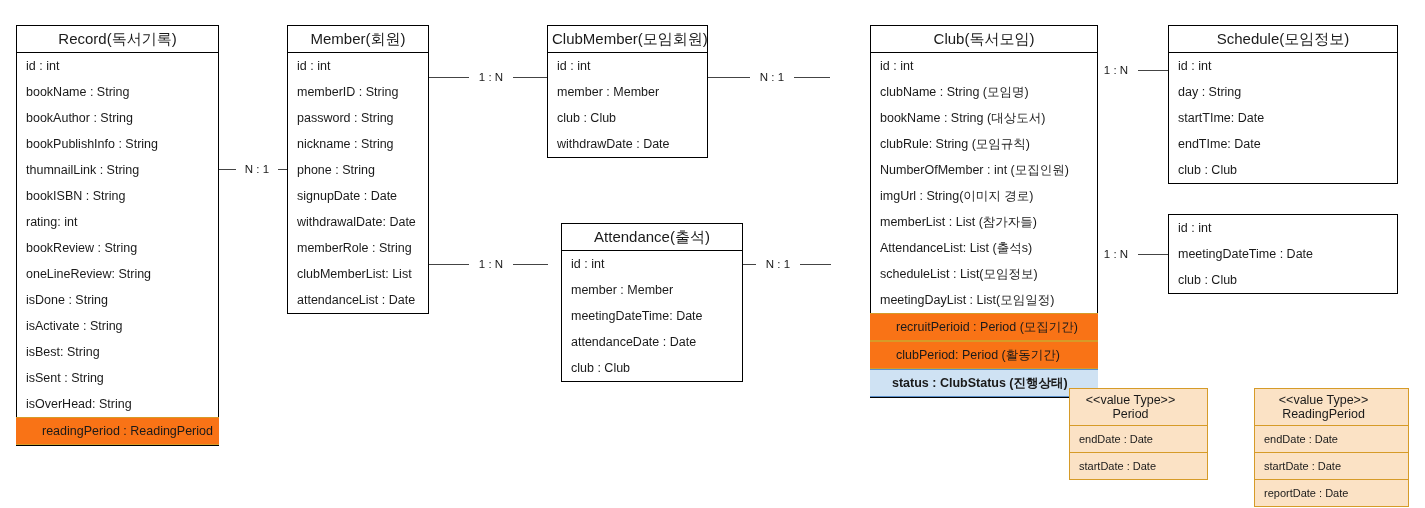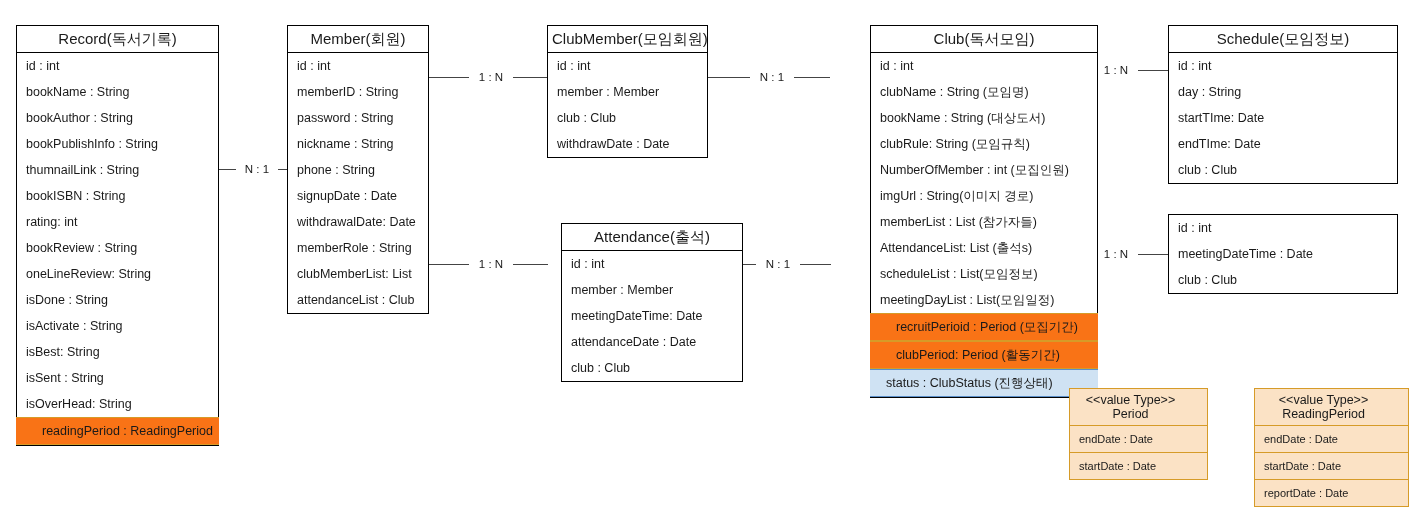--- a/index.html
+++ b/index.html
@@ -51,21 +51,22 @@
     margin-left: -1px;
     margin-right: -1px;
     padding-left: 26px;
   }
   .cls .attr.hl-blue {
     background: #cfe2f3;
     border-top: 1.2px solid #5b8fc9;
     border-bottom: 1.2px solid #5b8fc9;
     margin-left: -1px;
     margin-right: -1px;
-    padding-left: 16px;
+    padding-left: 22px;
+    font-weight: bold;
   }
   
   .vt {
     position: absolute;
     box-sizing: border-box;
     border: 1.2px solid #d69b28;
     background: #fbe2c5;
   }
   .vt .vtitle {
     text-align: center;
@@ -150,21 +151,21 @@
     <div class="title">Member(회원)</div>
     <div class="attr">id : int</div>
     <div class="attr">memberID : String</div>
     <div class="attr">password : String</div>
     <div class="attr">nickname : String</div>
     <div class="attr">phone : String</div>
     <div class="attr">signupDate : Date</div>
     <div class="attr">withdrawalDate: Date</div>
     <div class="attr">memberRole : String</div>
     <div class="attr">clubMemberList: List</div>
-    <div class="attr">attendanceList : Club</div>
+    <div class="attr">attendanceList : Date</div>
   </div>
 
   <div class="cls" style="left:547px; top:25px; width:161px;">
     <div class="title">ClubMember(모임회원)</div>
     <div class="attr">id : int</div>
     <div class="attr">member : Member</div>
     <div class="attr">club : Club</div>
     <div class="attr">withdrawDate : Date</div>
   </div>
 

